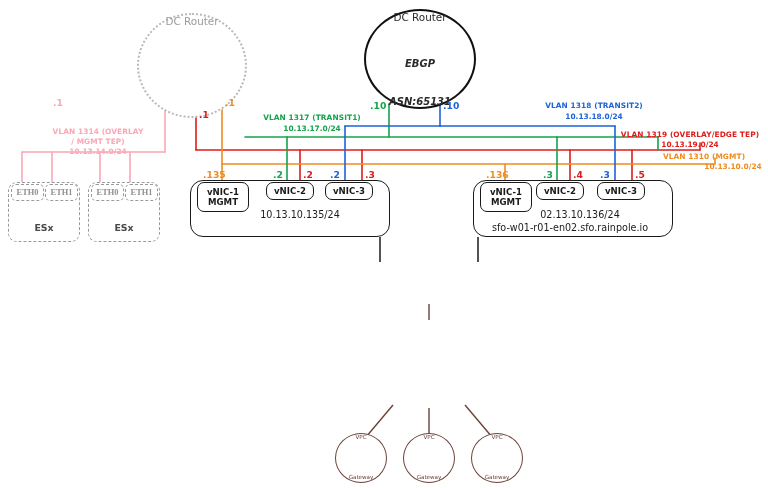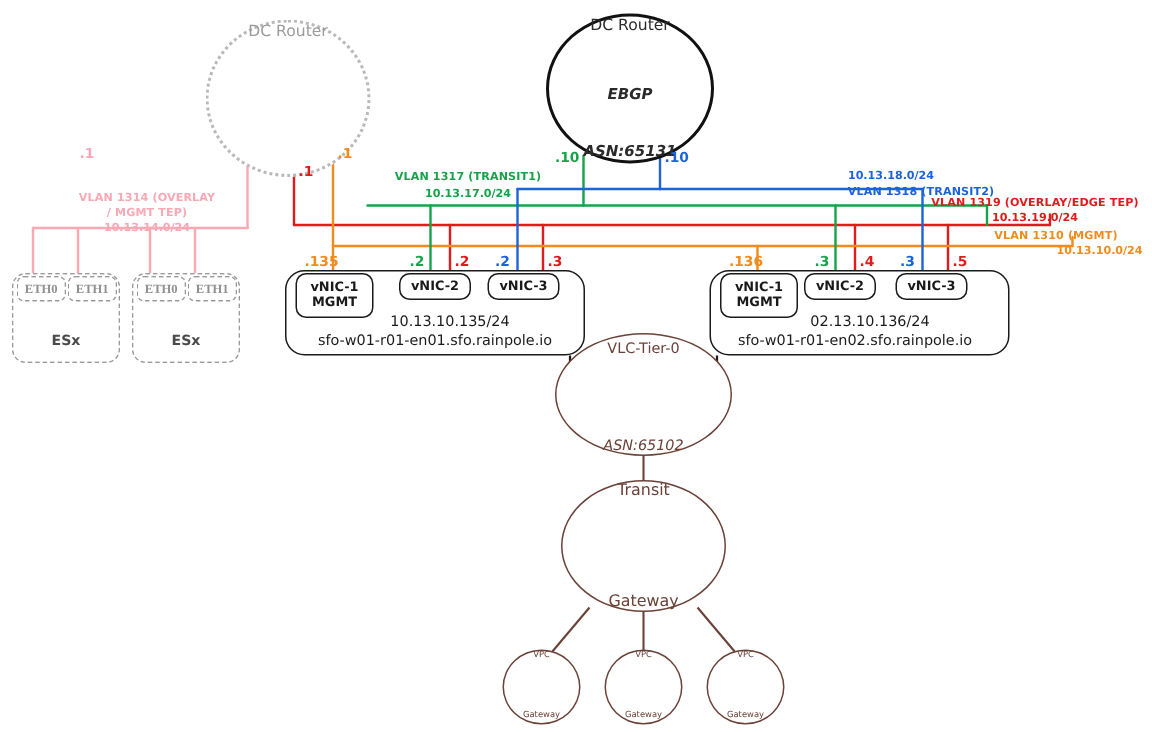--- a/index.html
+++ b/index.html
@@ -154,21 +154,21 @@
   <div class="lbl t-oct c-green" style="left:370px;top:101px;">.10</div>
   <div class="lbl t-oct c-blue" style="left:443px;top:101px;">.10</div>
 
   <div class="lbl ctr t-vlan c-pink" style="left:98px;top:128px;">VLAN 1314 (OVERLAY</div>
   <div class="lbl ctr t-vlan c-pink" style="left:98px;top:138px;">/ MGMT TEP)</div>
   <div class="lbl ctr t-ip c-pink" style="left:98px;top:148px;">10.13.14.0/24</div>
 
   <div class="lbl ctr t-vlan c-green" style="left:312px;top:114px;">VLAN 1317 (TRANSIT1)</div>
   <div class="lbl ctr t-ip c-green" style="left:312px;top:125px;">10.13.17.0/24</div>
 
-  <div class="lbl ctr t-vlan c-blue" style="left:614px;top:102px;margin-top:22px;">VLAN 1318 (TRANSIT2)</div>
+  <div class="lbl ctr t-vlan c-blue" style="left:594px;top:102px;">VLAN 1318 (TRANSIT2)</div>
   <div class="lbl ctr t-ip c-blue" style="left:594px;top:113px;">10.13.18.0/24</div>
 
   <div class="lbl ctr t-vlan c-red" style="left:690px;top:131px;">VLAN 1319 (OVERLAY/EDGE TEP)</div>
   <div class="lbl ctr t-ip c-red" style="left:690px;top:141px;">10.13.19.0/24</div>
 
   <div class="lbl ctr t-vlan c-orange" style="left:704px;top:153px;">VLAN 1310 (MGMT)</div>
   <div class="lbl ctr t-ip c-orange" style="left:733px;top:163px;">10.13.10.0/24</div>
 
   <div class="lbl t-oct c-orange" style="left:203px;top:170px;">.135</div>
   <div class="lbl t-oct c-green" style="left:273px;top:170px;">.2</div>
@@ -205,45 +205,36 @@
     <span class="t-nic">vNIC-1</span>
     <span class="t-nic">MGMT</span>
   </div>
   <div class="nicbox" style="left:266px;top:182px;width:48px;height:18px;">
     <span class="t-nic">vNIC-2</span>
   </div>
   <div class="nicbox" style="left:325px;top:182px;width:48px;height:18px;">
     <span class="t-nic">vNIC-3</span>
   </div>
   <div class="lbl ctr t-host" style="left:300px;top:209px;">10.13.10.135/24</div>
-  <div class="lbl ctr t-host" style="left:290px;top:222px;">sfo-w01-r01-en01.sfo.rainpole.io</div>
 
   <div class="hostbox" style="left:473px;top:180px;width:200px;height:57px;"></div>
   <div class="nicbox" style="left:480px;top:182px;width:52px;height:30px;flex-direction:column;">
     <span class="t-nic">vNIC-1</span>
     <span class="t-nic">MGMT</span>
   </div>
   <div class="nicbox" style="left:536px;top:182px;width:48px;height:18px;">
     <span class="t-nic">vNIC-2</span>
   </div>
   <div class="nicbox" style="left:597px;top:182px;width:48px;height:18px;">
     <span class="t-nic">vNIC-3</span>
   </div>
   <div class="lbl ctr t-host" style="left:580px;top:209px;">02.13.10.136/24</div>
   <div class="lbl ctr t-host" style="left:570px;top:222px;">sfo-w01-r01-en02.sfo.rainpole.io</div>
 
-  <div class="circ circ-brn" style="left:370px;top:222px;width:118px;height:82px;">
-    <span class="t-t0" style="margin-top:4px;">VLC-Tier-0</span>
-    <span class="t-t0i" style="margin-top:14px;">ASN:65102</span>
-  </div>
-
-  <div class="circ circ-brn" style="left:374px;top:320px;width:110px;height:88px;">
-    <span class="t-tg">Transit</span>
-    <span class="t-tg">Gateway</span>
-  </div>
+
 
   <div class="circ circ-brn-sm" style="left:335px;top:433px;width:52px;height:50px;">
     <span class="t-vpc">VPC</span>
     <span class="t-vpc">Gateway</span>
   </div>
   <div class="circ circ-brn-sm" style="left:403px;top:433px;width:52px;height:50px;">
     <span class="t-vpc">VPC</span>
     <span class="t-vpc">Gateway</span>
   </div>
   <div class="circ circ-brn-sm" style="left:471px;top:433px;width:52px;height:50px;">

